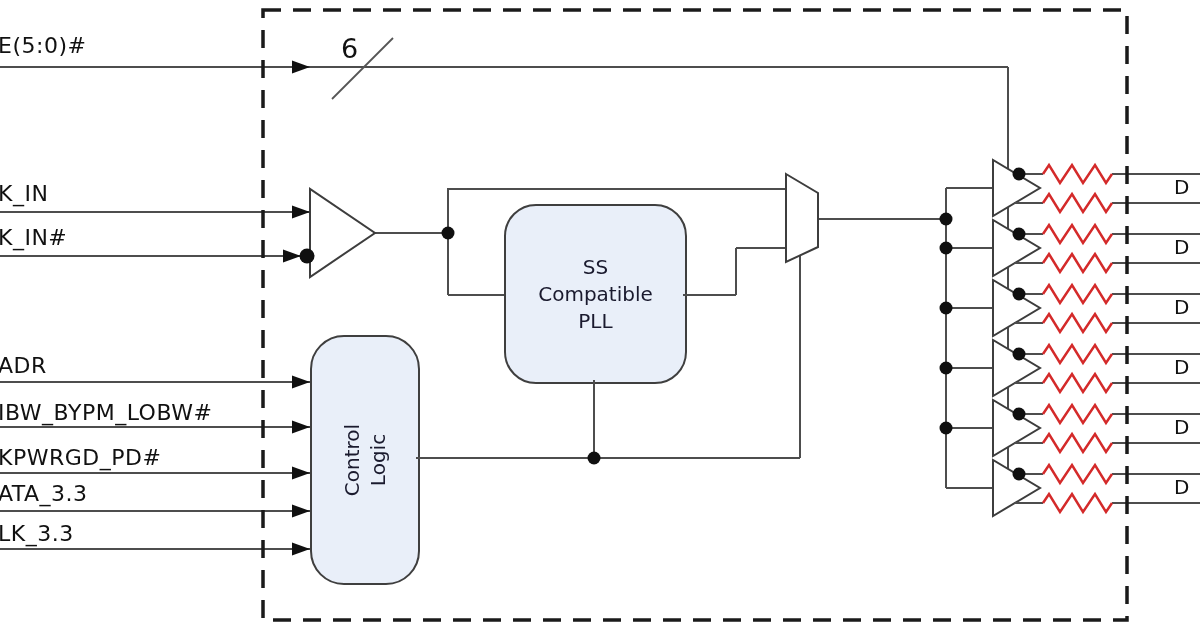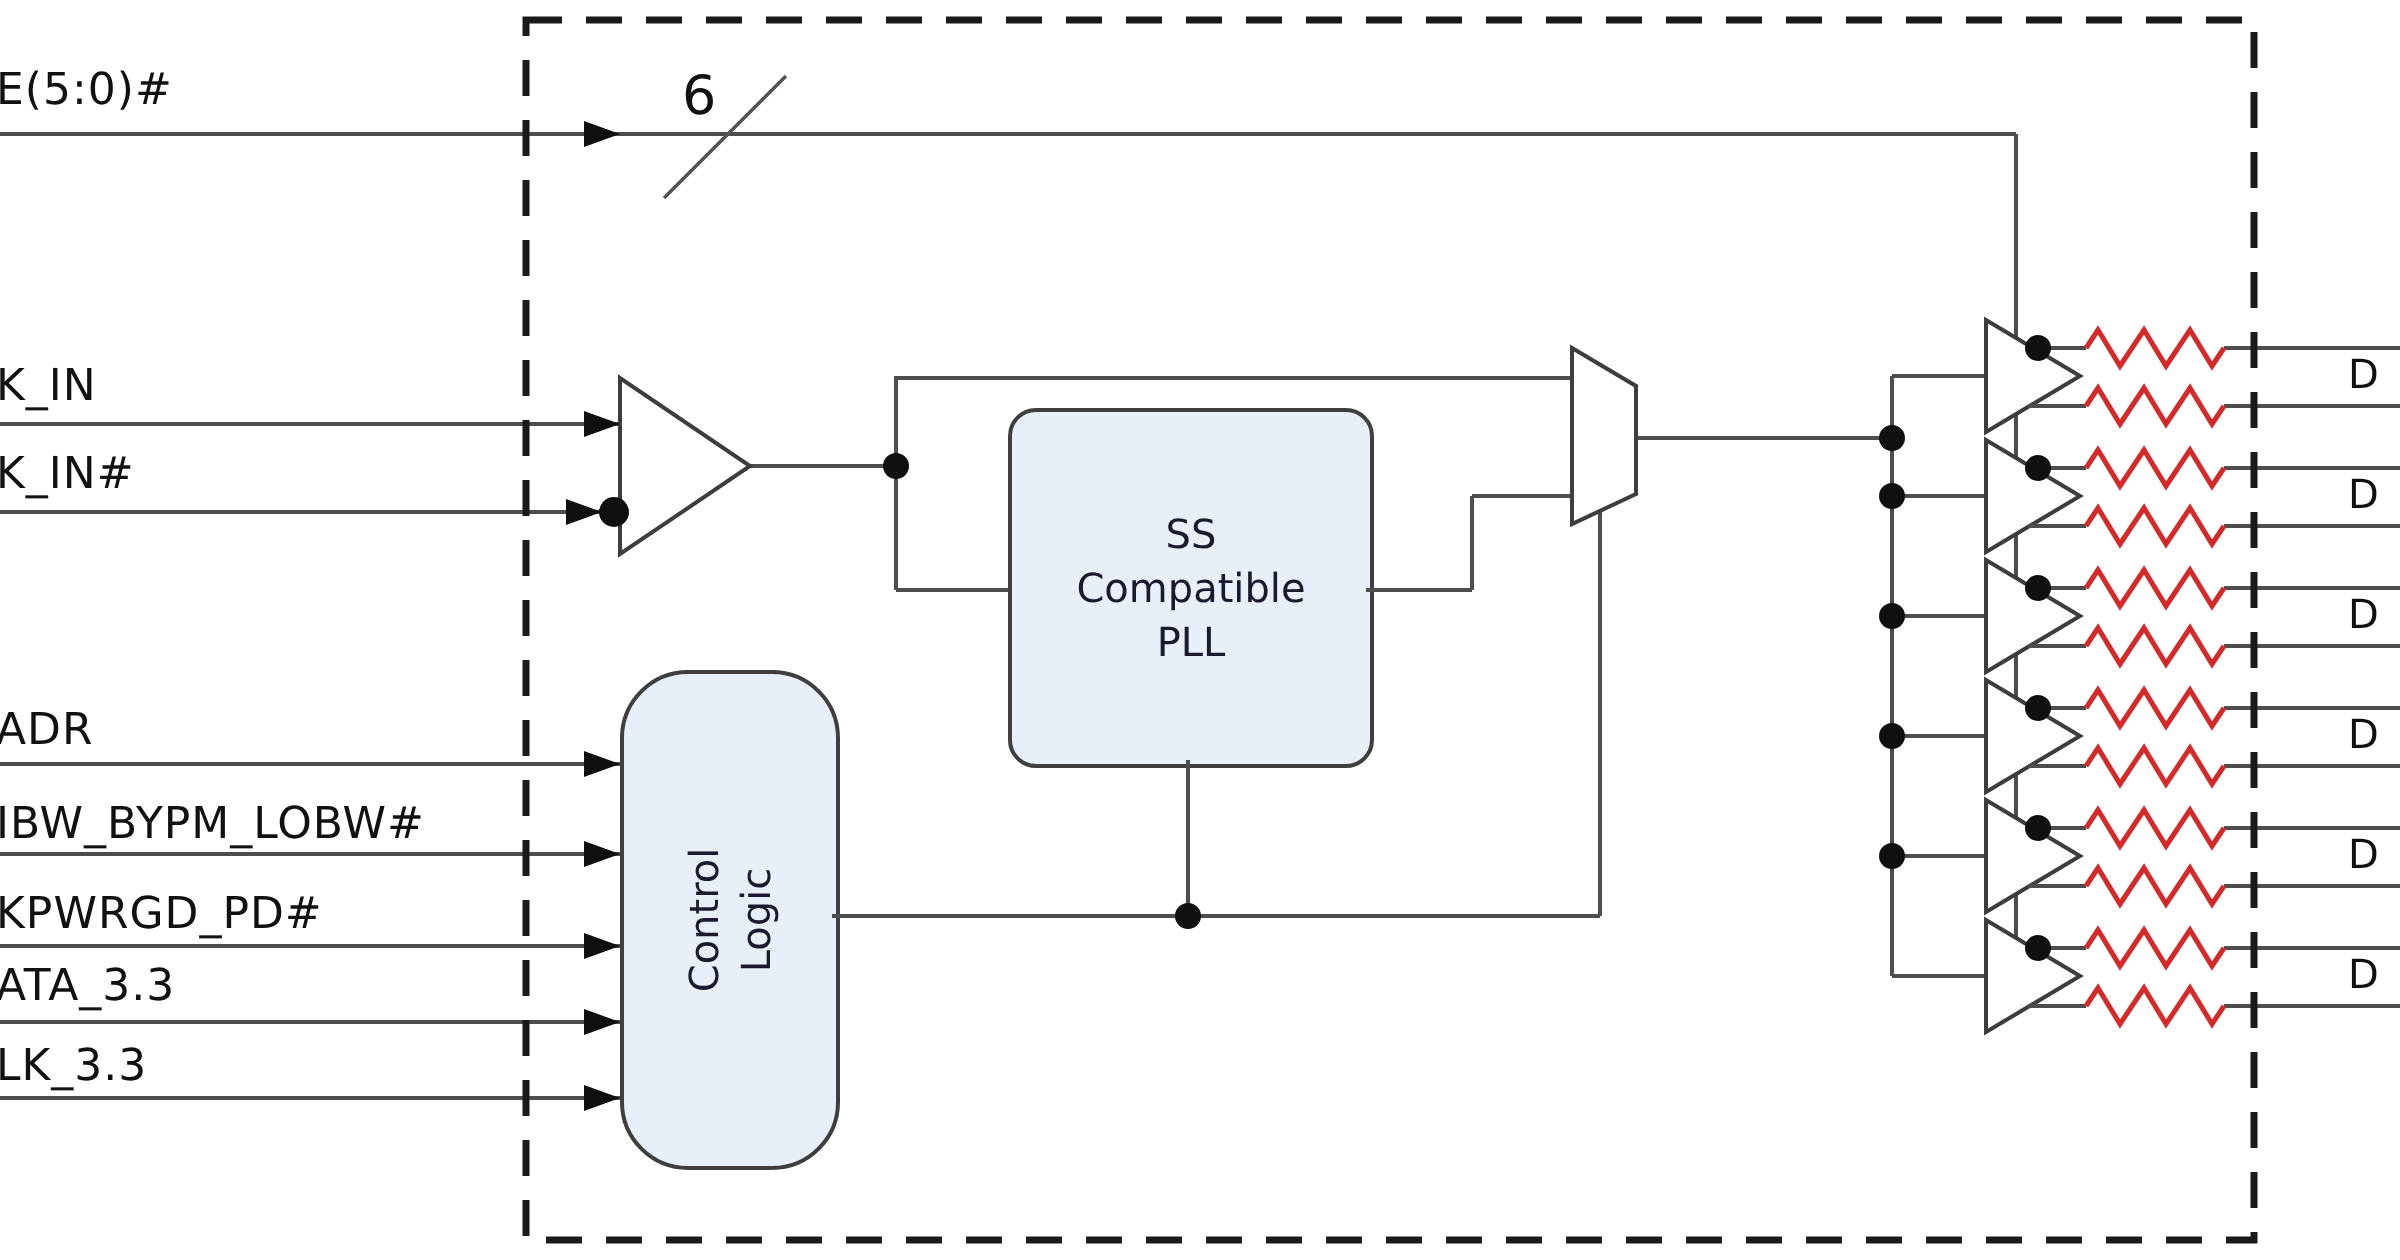--- a/index.html
+++ b/index.html
@@ -13,21 +13,21 @@
   .dot{fill:#101010;stroke:none;}
   .arrow{fill:#101010;stroke:none;}
   .res{stroke:#d42a2a;stroke-width:2.5;fill:none;stroke-linejoin:miter;}
   .slash{stroke:#555;stroke-width:1.8;}
   .chipborder{fill:none;stroke:#1a1a1a;stroke-width:3.5;stroke-dasharray:18 12;}
   .block{
     position:absolute;z-index:1;background:#e9eff9;border:2px solid #3f3f3f;
     display:flex;align-items:center;justify-content:center;
     text-align:center;white-space:pre-line;font-size:20px;line-height:27px;color:#1a1a2e;
   }
-  #pll-block{left:504px;top:204px;width:179px;height:176px;border-radius:14px;}
+  #pll-block{left:504px;top:204px;width:179px;height:176px;border-radius:32px;}
   #control-block{left:310px;top:335px;width:106px;height:246px;border-radius:34px;}
   #control-block .vtext{transform:rotate(-90deg);line-height:26px;}
   .pin-label{
     position:absolute;left:-2px;z-index:3;font-size:22px;line-height:25px;
     letter-spacing:0.5px;white-space:nowrap;
   }
   .out-label{position:absolute;left:1174px;z-index:3;font-size:20px;white-space:nowrap;}
   .bus-width{position:absolute;left:341px;top:33px;z-index:3;font-size:27px;}
 </style>
 </head>

